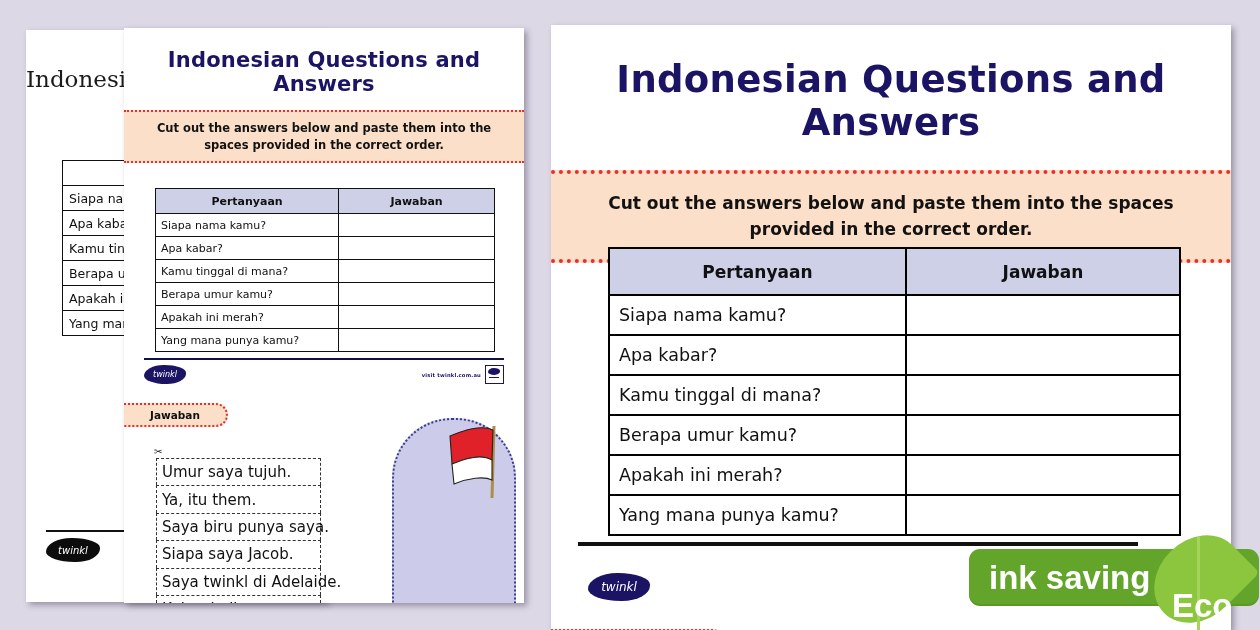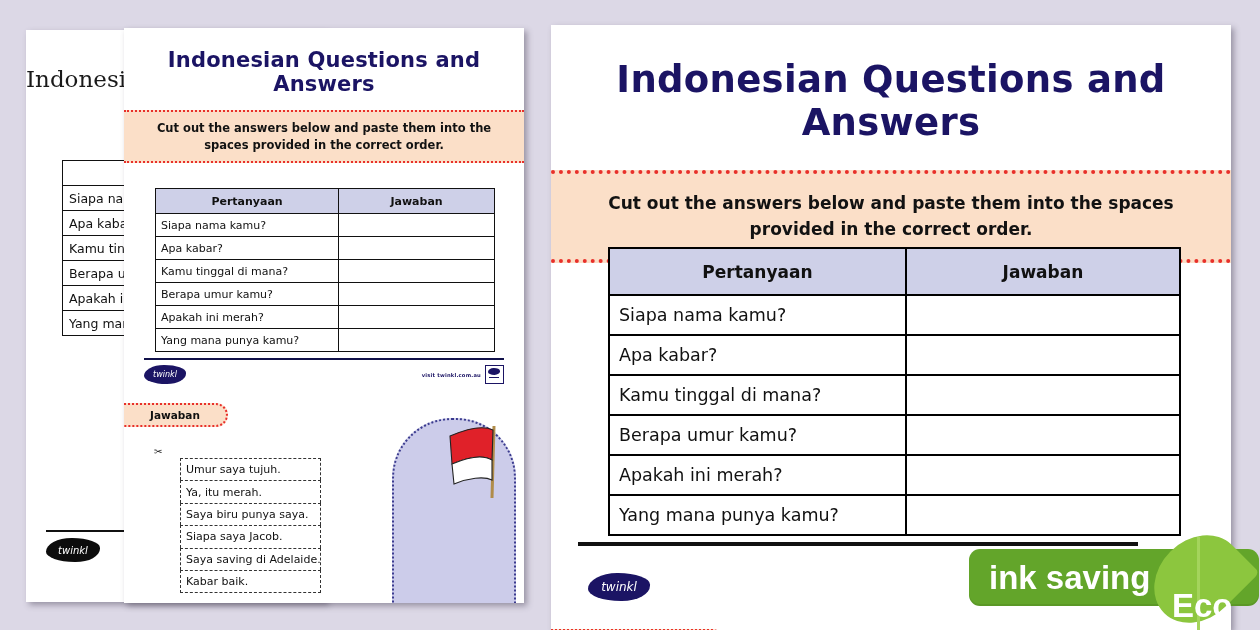--- a/index.html
+++ b/index.html
@@ -55,21 +55,21 @@
   #page-mid .visit-wrap{display:flex;align-items:center;gap:4px;}
   .jawaban-pill{
     background:#fbdfc8;border:2px dotted #e8302a;border-left:none;
     border-radius:0 14px 14px 0;display:inline-block;
     color:#111;font-weight:bold;
   }
   #page-mid .m-jaw{position:absolute;left:0;top:375px;padding:4px 26px 4px 26px;font-size:10.5px;}
   #page-mid .cards{position:absolute;left:32px;top:430px;width:165px;}
   #page-mid .card{
     border:1.4px dashed #333;border-bottom:none;
-    font-size:11px;color:#111;padding:4.2px 5px;white-space:nowrap;margin-left:24px;
+    font-size:15px;color:#111;padding:4.2px 5px;white-space:nowrap;
   }
   #page-mid .card:last-child{border-bottom:1.4px dashed #333;}
   #page-mid .scissors{position:absolute;left:30px;top:418px;font-size:10px;color:#222;}
   #page-mid .arch{
     position:absolute;right:8px;top:390px;width:120px;height:213px;
     background:#ccccea;border:2px dotted #3b3b8f;border-bottom:none;
     border-radius:60px 60px 0 0;
   }
 
   
@@ -234,24 +234,24 @@
       </span>
     </div>
   </div>
 
   <span class="jawaban-pill m-jaw">Jawaban</span>
 
   <span class="scissors">✂</span>
 
   <div class="cards">
     <div class="card">Umur saya tujuh.</div>
-    <div class="card">Ya, itu merah.</div>
+    <div class="card">Ya, itu them.</div>
     <div class="card">Saya biru punya saya.</div>
     <div class="card">Siapa saya Jacob.</div>
-    <div class="card">Saya saving di Adelaide.</div>
+    <div class="card">Saya twinkl di Adelaide.</div>
     <div class="card">Kabar baik.</div>
   </div>
 
   <div class="arch"></div>
 
   <div style="position:absolute;left:322px;top:392px;width:80px;height:130px;">
     <svg width="80" height="130" viewBox="0 0 80 130">
       <path d="M48 6 L46 78" stroke="#b08c4a" stroke-width="3" fill="none"></path>
       <path d="M47 10 C35 4 18 10 4 16 L6 44 C20 38 36 34 46 40 Z" fill="#e02129" stroke="#222" stroke-width="1.1"></path>
       <path d="M46 40 C36 34 20 38 6 44 L8 64 C22 58 38 56 46 60 Z" fill="#ffffff" stroke="#222" stroke-width="1.1"></path>

